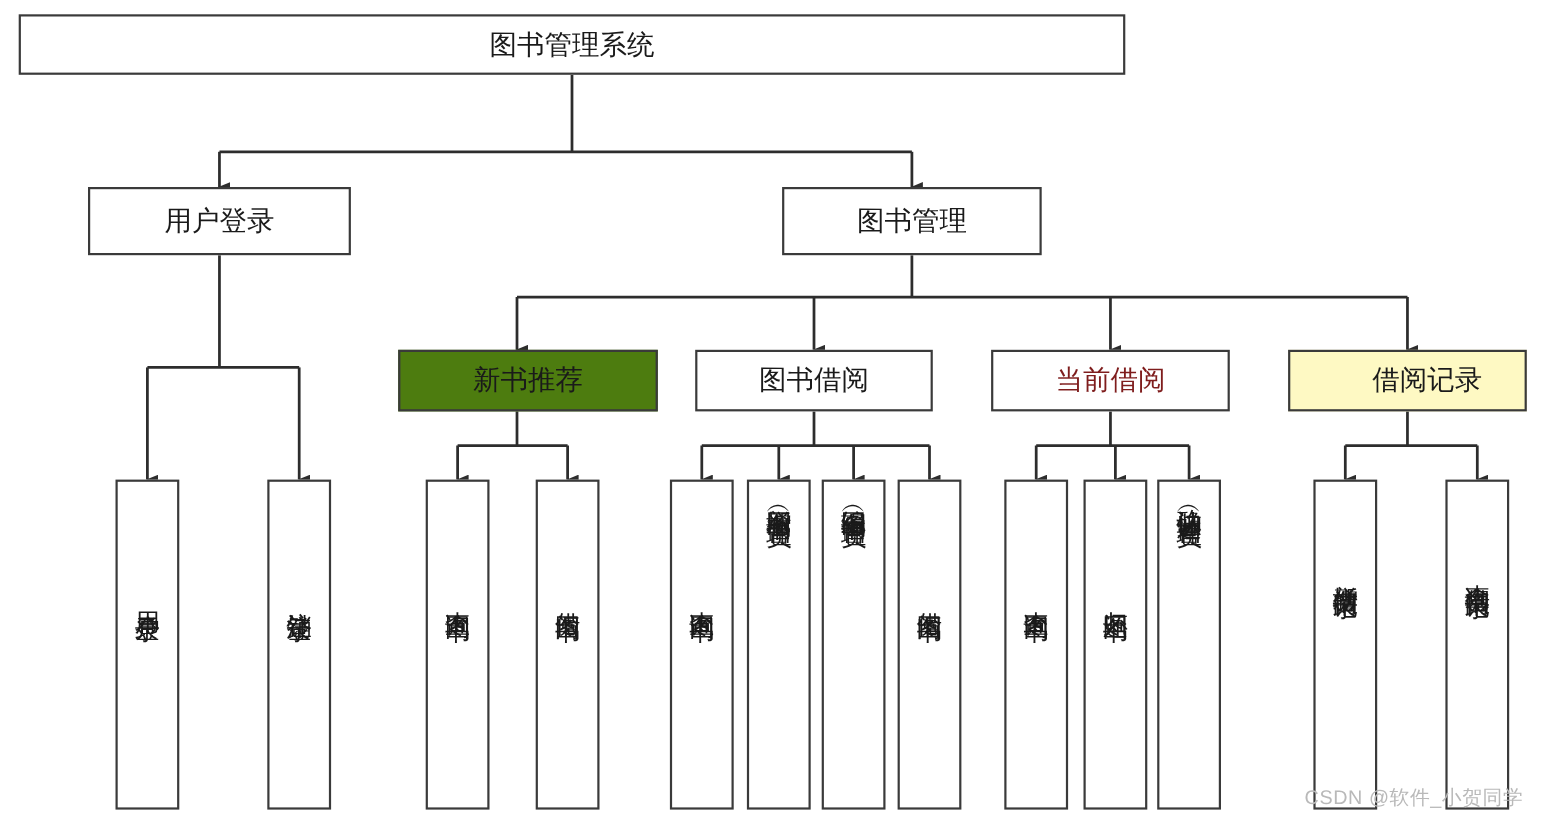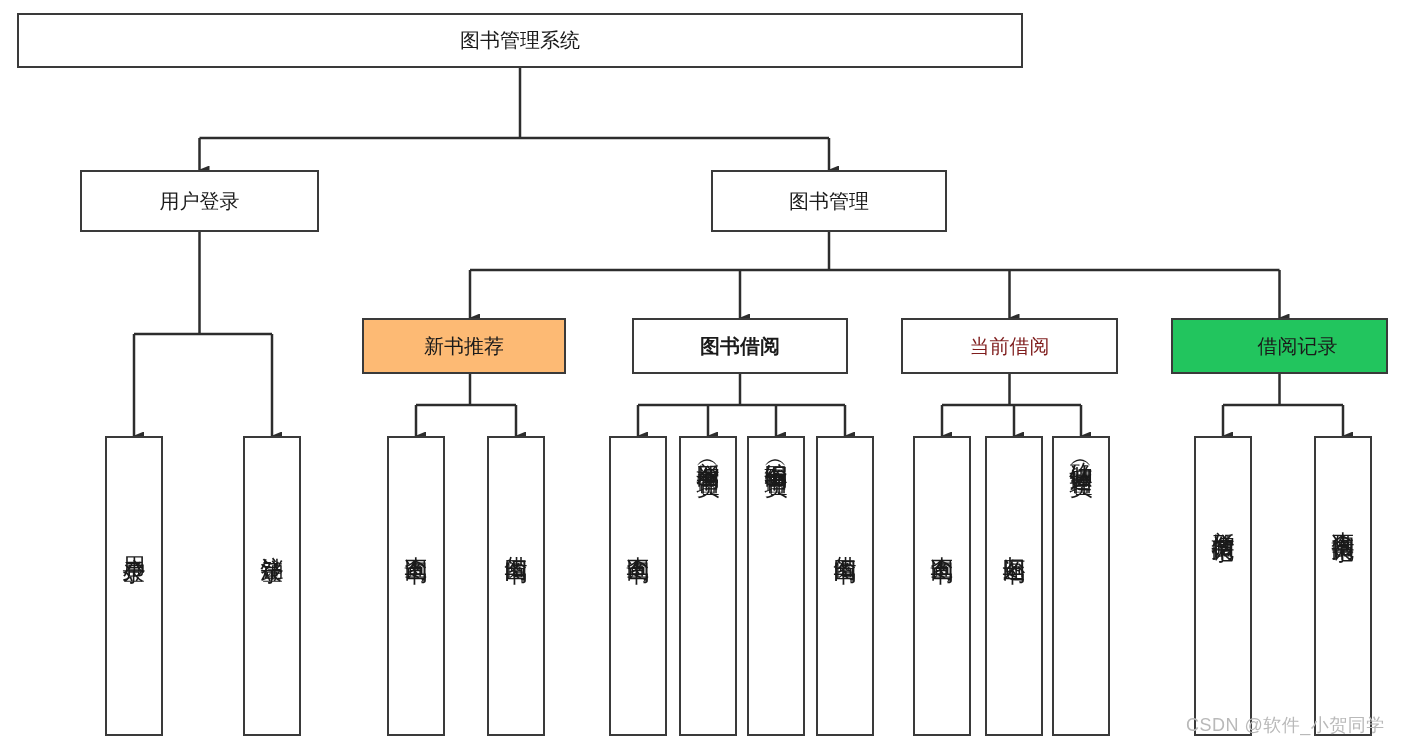--- a/index.html
+++ b/index.html
@@ -34,21 +34,21 @@
     align-items: center;
     justify-content: center;
   }
   .node-label {
     color: #1a1a1a;
     line-height: 1.12;
     text-align: center;
     white-space: pre;
   }
   .node.horiz .node-label {
-    font-size: 20px;
+    font-size: 25px;
   }
   .node.vert {
     align-items: flex-start;
     justify-content: center;
     padding-top: 0;
   }
   .node.vert .node-label {
     writing-mode: vertical-rl;
     text-orientation: upright;
     font-size: 23px;
@@ -114,30 +114,30 @@
   <div id="node-layer">
       <div class="node horiz" style="left: 17px; top: 13px; width: 1006px; height: 55px; border-color: rgb(58, 58, 58); background: rgb(255, 255, 255);">
         <div class="node-label" style="color: rgb(26, 26, 26);">图书管理系统</div>
       </div>
       <div class="node horiz" style="left: 80px; top: 170px; width: 239px; height: 62px; border-color: rgb(58, 58, 58); background: rgb(255, 255, 255);">
         <div class="node-label" style="color: rgb(26, 26, 26);">用户登录</div>
       </div>
       <div class="node horiz" style="left: 711px; top: 170px; width: 236px; height: 62px; border-color: rgb(58, 58, 58); background: rgb(255, 255, 255);">
         <div class="node-label" style="color: rgb(26, 26, 26);">图书管理</div>
       </div>
-      <div class="node horiz" style="left: 362px; top: 318px; width: 204px; height: 56px; border-color: rgb(58, 58, 58); background: #fdba74;">
+      <div class="node horiz" style="left: 362px; top: 318px; width: 236px; height: 56px; border-color: rgb(58, 58, 58); background: #4d7c0f;">
         <div class="node-label" style="color: rgb(26, 26, 26);">新书推荐</div>
       </div>
-      <div class="node horiz" style="left: 632px; top: 318px; width: 216px; height: 56px; border-color: rgb(58, 58, 58); background: rgb(255, 255, 255); font-weight: bold;">
+      <div class="node horiz" style="left: 632px; top: 318px; width: 216px; height: 56px; border-color: rgb(58, 58, 58); background: rgb(255, 255, 255);">
         <div class="node-label" style="color: rgb(26, 26, 26);">图书借阅</div>
       </div>
       <div class="node horiz" style="left: 901px; top: 318px; width: 217px; height: 56px; border-color: rgb(58, 58, 58); background: rgb(255, 255, 255);">
         <div class="node-label" style="color: #7f1d1d;">当前借阅</div>
       </div>
-      <div class="node horiz" style="left: 1171px; top: 318px; width: 217px; height: 56px; border-color: rgb(58, 58, 58); background: #22c55e; padding-left: 36px;">
+      <div class="node horiz" style="left: 1171px; top: 318px; width: 217px; height: 56px; border-color: rgb(58, 58, 58); background: #fef9c3; padding-left: 36px;">
         <div class="node-label" style="color: rgb(26, 26, 26);">借阅记录</div>
       </div>
       <div class="node vert" style="left: 105px; top: 436px; width: 58px; height: 300px; border-color: rgb(58, 58, 58); background: rgb(255, 255, 255);">
         <div class="node-label" style="color: rgb(26, 26, 26); margin-top: 100px;">用户登录</div>
       </div>
       <div class="node vert" style="left: 243px; top: 436px; width: 58px; height: 300px; border-color: rgb(58, 58, 58); background: rgb(255, 255, 255);">
         <div class="node-label" style="color: rgb(26, 26, 26); margin-top: 100px;">注销登录</div>
       </div>
       <div class="node vert" style="left: 387px; top: 436px; width: 58px; height: 300px; border-color: rgb(58, 58, 58); background: rgb(255, 255, 255);">
         <div class="node-label" style="color: rgb(26, 26, 26); margin-top: 100px;">查询图书</div>

